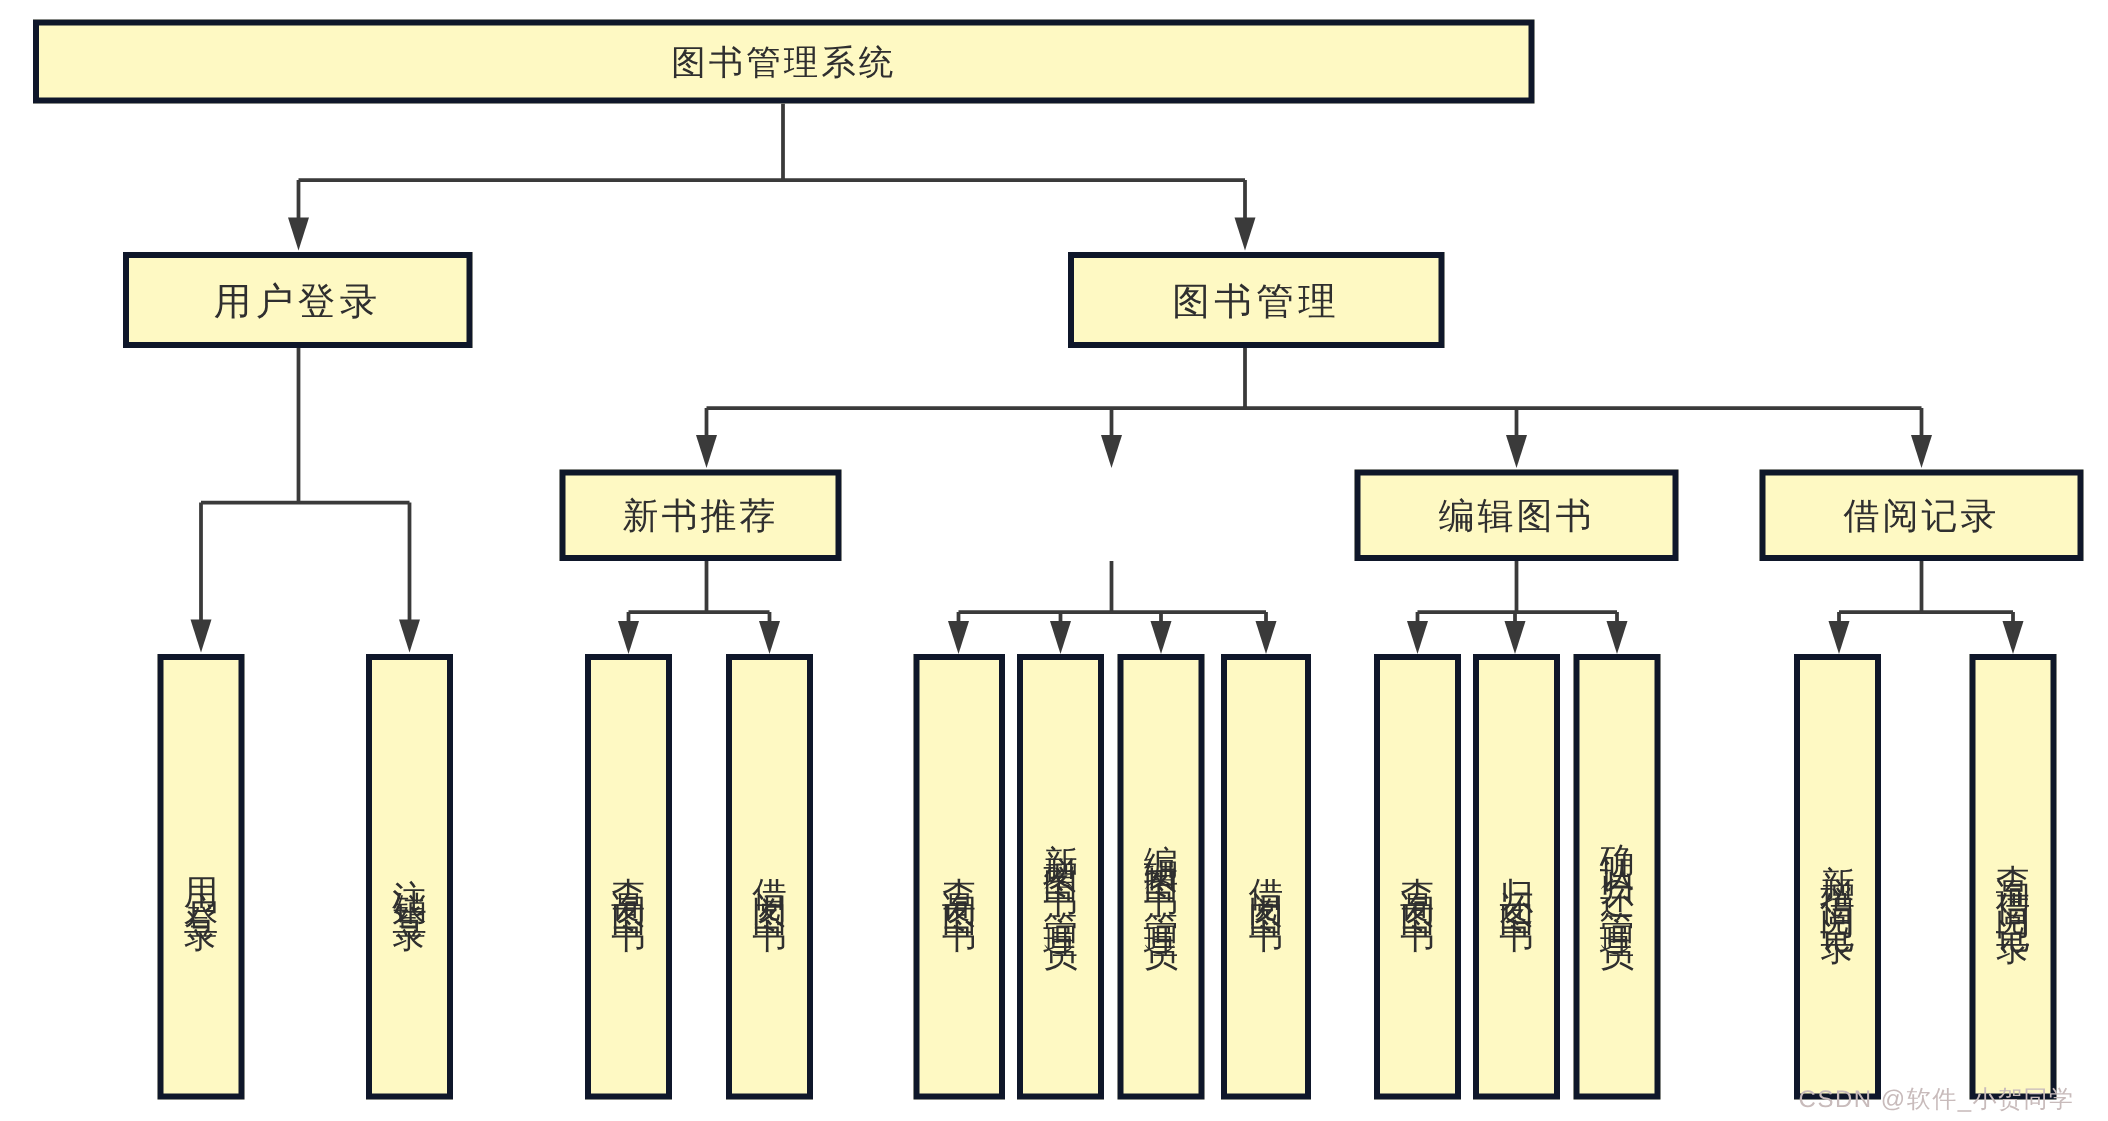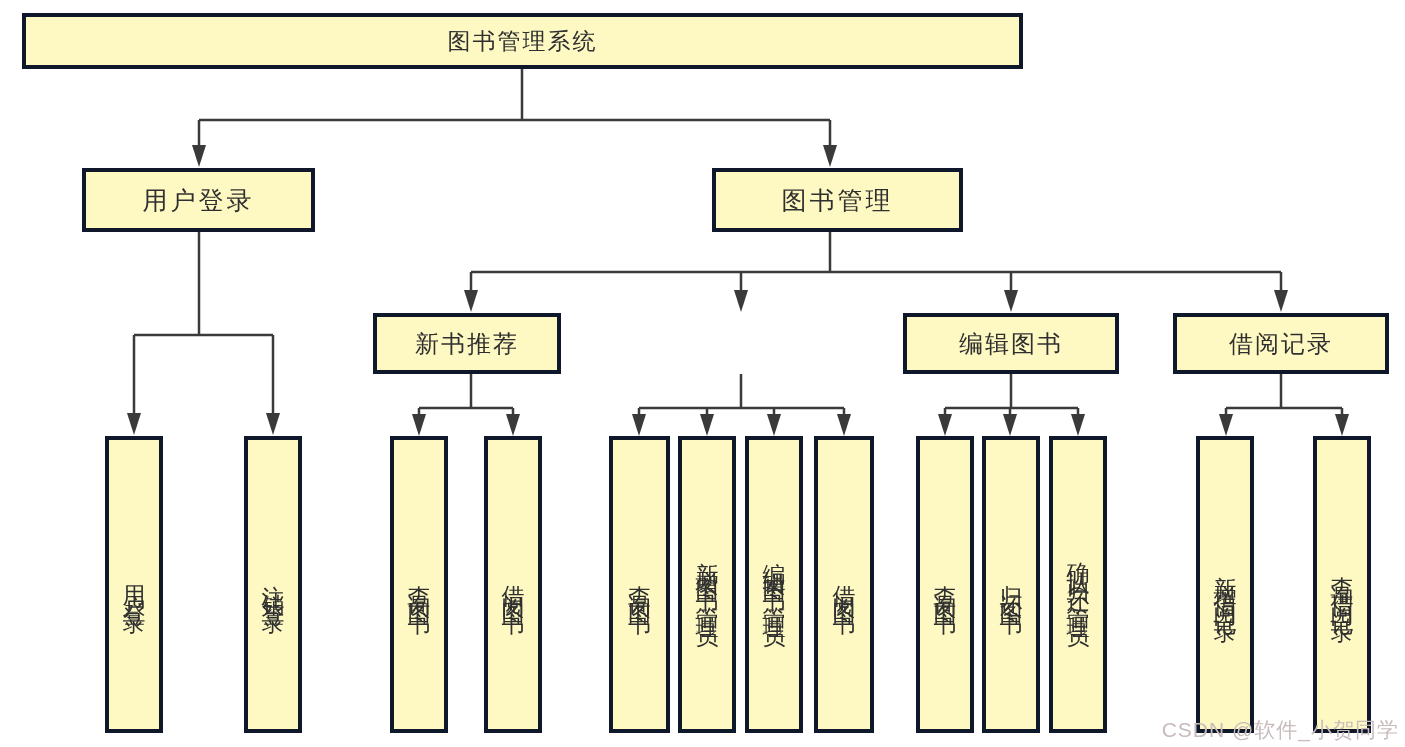--- a/index.html
+++ b/index.html
@@ -16,21 +16,21 @@
   .root-node{font-size:23px;}
   .lvl2-node{font-size:25px;letter-spacing:3px;}
   .leaf{
     width:58px;top:436px;height:297px;
   }
   .leaf .v-label{
     writing-mode:vertical-rl;text-orientation:mixed;
     font-size:23px;letter-spacing:9px;line-height:1;white-space:nowrap;
   }
   .watermark{
-    position:absolute;right:6px;bottom:3px;font-size:21px;color:#c8bbbb;
+    position:absolute;right:22px;bottom:3px;font-size:16px;color:#c8bbbb;
     letter-spacing:1px;z-index:5;
   }
 </style>
 </head>
 <body>
 
 <div id="canvas">
 
   <svg id="wires" viewBox="0 0 1405 747" xmlns="http://www.w3.org/2000/svg">
     <g stroke="#3a3a3a" stroke-width="2.5" fill="none">

